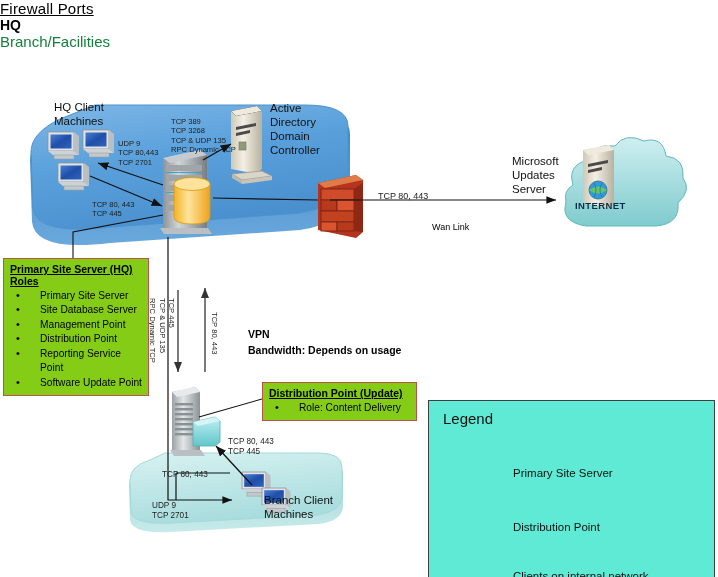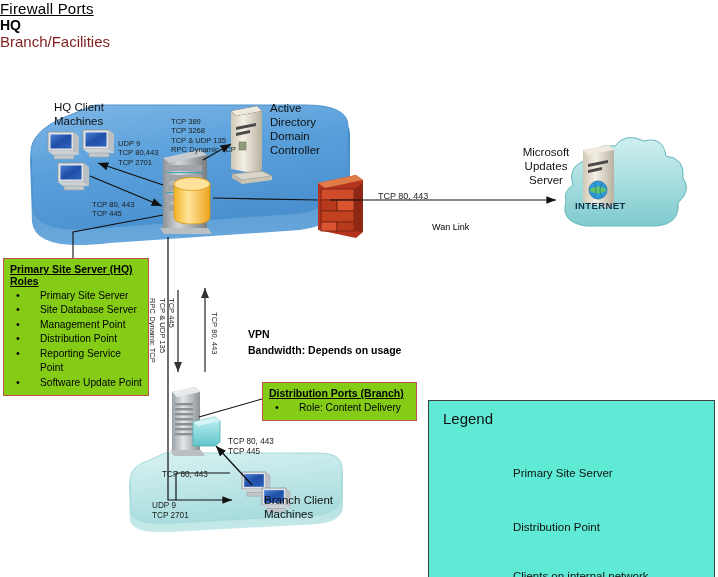--- a/index.html
+++ b/index.html
@@ -4,21 +4,21 @@
 <style>
   html,body{margin:0;padding:0;background:#ffffff;}
   body{width:718px;height:577px;position:relative;overflow:hidden;
        font-family:"Liberation Sans",sans-serif;color:#000;}
   .lbl{position:absolute;white-space:pre;line-height:1.22;}
 
   
   #title{left:66px;top:5px;font-size:15px;font-weight:normal;
          text-decoration:underline;letter-spacing:.2px;}
   #hq-title{left:155px;top:61px;font-size:14px;font-weight:bold;}
-  #branch-title{left:155px;top:533px;font-size:15px;color:#7f1d1d;}
+  #branch-title{left:155px;top:533px;font-size:15px;color:#15803d;}
 
   
   .port{font-size:7.6px;color:#1c1c1c;font-family:"Liberation Sans",sans-serif;}
   .nodelabel{font-size:11.5px;color:#111;}
 
   
   .vert{transform-origin:0 0;transform:rotate(90deg);}
 
   
   .callout{position:absolute;border:1px solid #c0504d;background:#84cc16;
@@ -317,21 +317,21 @@
 <div id="branch-title">Branch/Facilities</div>
 
 <div class="lbl nodelabel" style="left:54px;top:100px;">HQ Client
 Machines</div>
 
 <div class="lbl nodelabel" style="left:270px;top:101px;">Active
 Directory
 Domain
 Controller</div>
 
-<div class="lbl nodelabel" style="left:512px;top:145px;text-align:center;width:68px;">Microsoft
+<div class="lbl nodelabel" style="left:512px;top:154px;text-align:left;width:68px;">Microsoft
 Updates
 Server</div>
 
 <div class="lbl" style="left:575px;top:200px;font-size:9.5px;font-weight:bold;color:#0d2f46;letter-spacing:.4px;">INTERNET</div>
 
 <div class="lbl port" style="left:118px;top:139px;">UDP 9
 TCP 80,443
 TCP 2701</div>
 
 <div class="lbl port" style="left:92px;top:200px;">TCP 80, 443
@@ -373,21 +373,21 @@
     <li>Primary Site Server</li>
     <li>Site Database Server</li>
     <li>Management Point</li>
     <li>Distribution Point</li>
     <li>Reporting Service Point</li>
     <li>Software Update Point</li>
   </ul>
 </div>
 
 <div class="callout" id="dp-callout">
-  <span class="chead">Distribution Ports (Branch)</span>
+  <span class="chead">Distribution Point (Update)</span>
   <ul>
     <li>Role: Content Delivery</li>
   </ul>
 </div>
 
 <div id="legend">
   <div id="legend-title">Legend</div>
   <div class="legend-row" style="top:52px;">
     <span class="ltext">Primary Site Server</span>
   </div>

